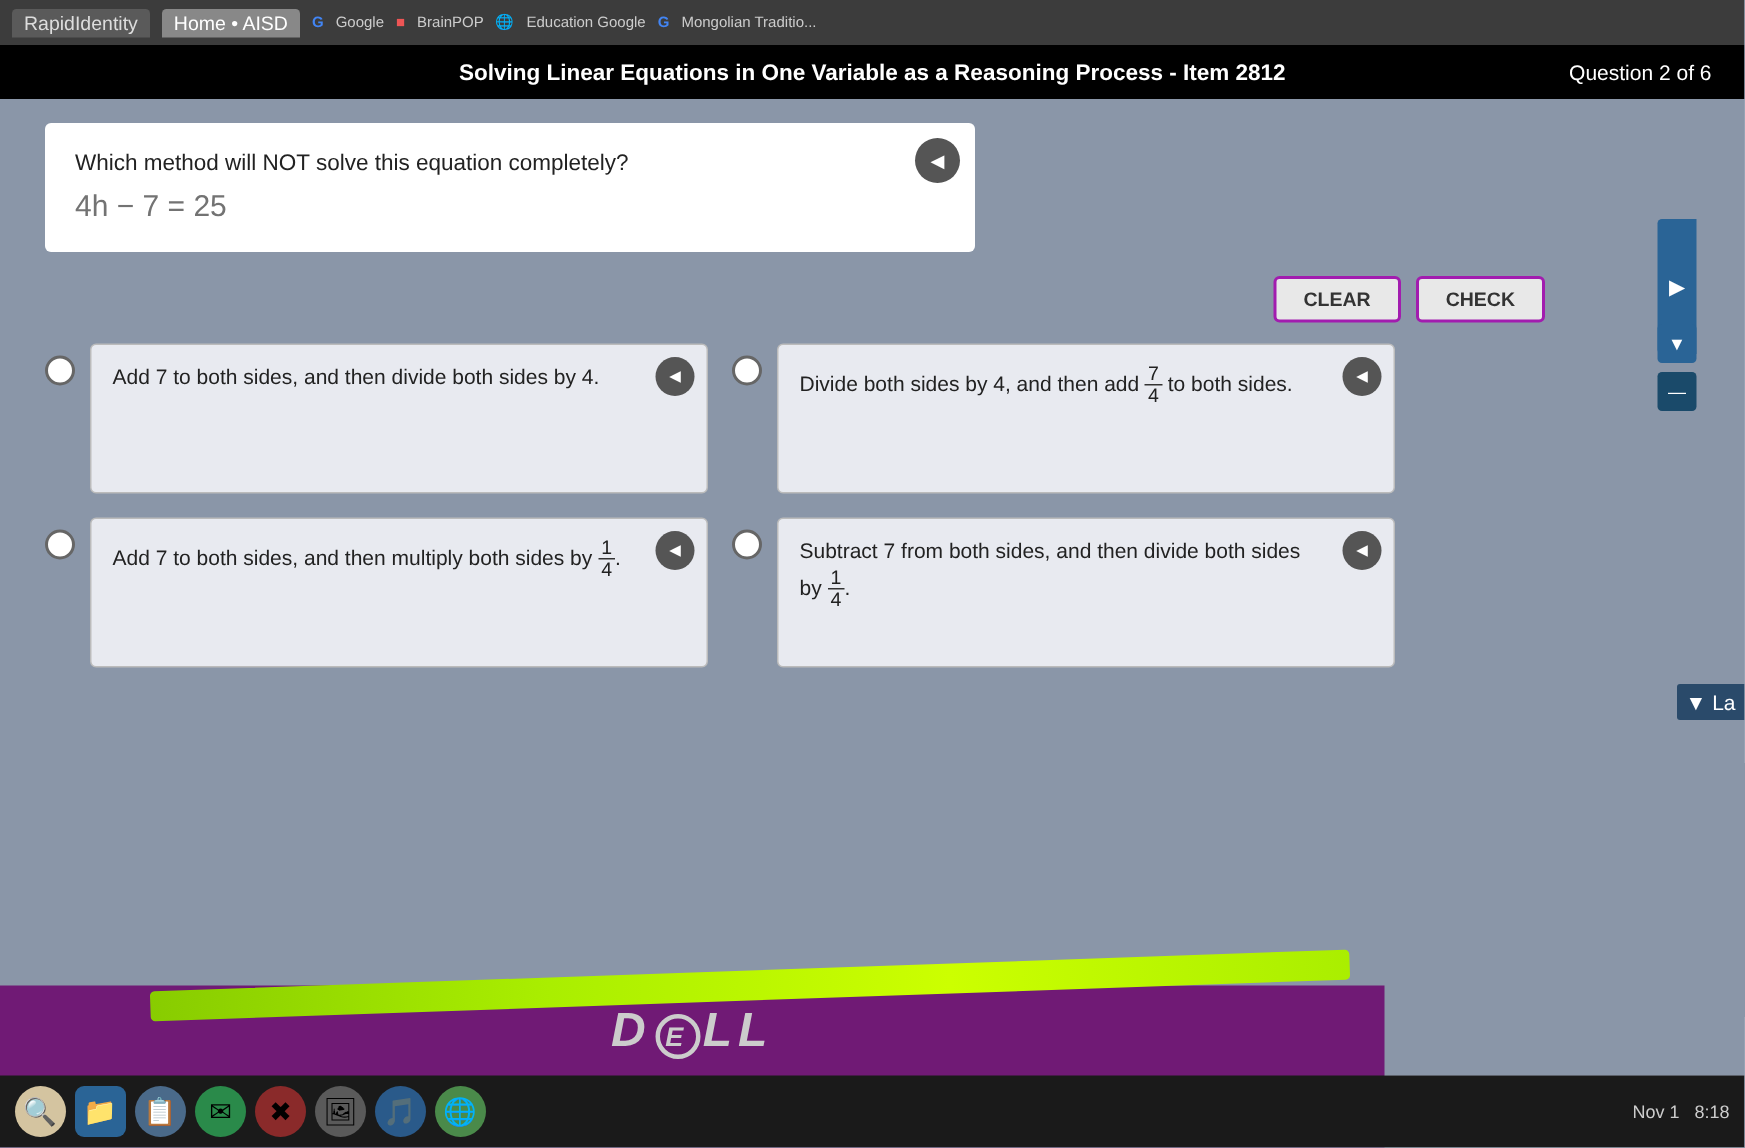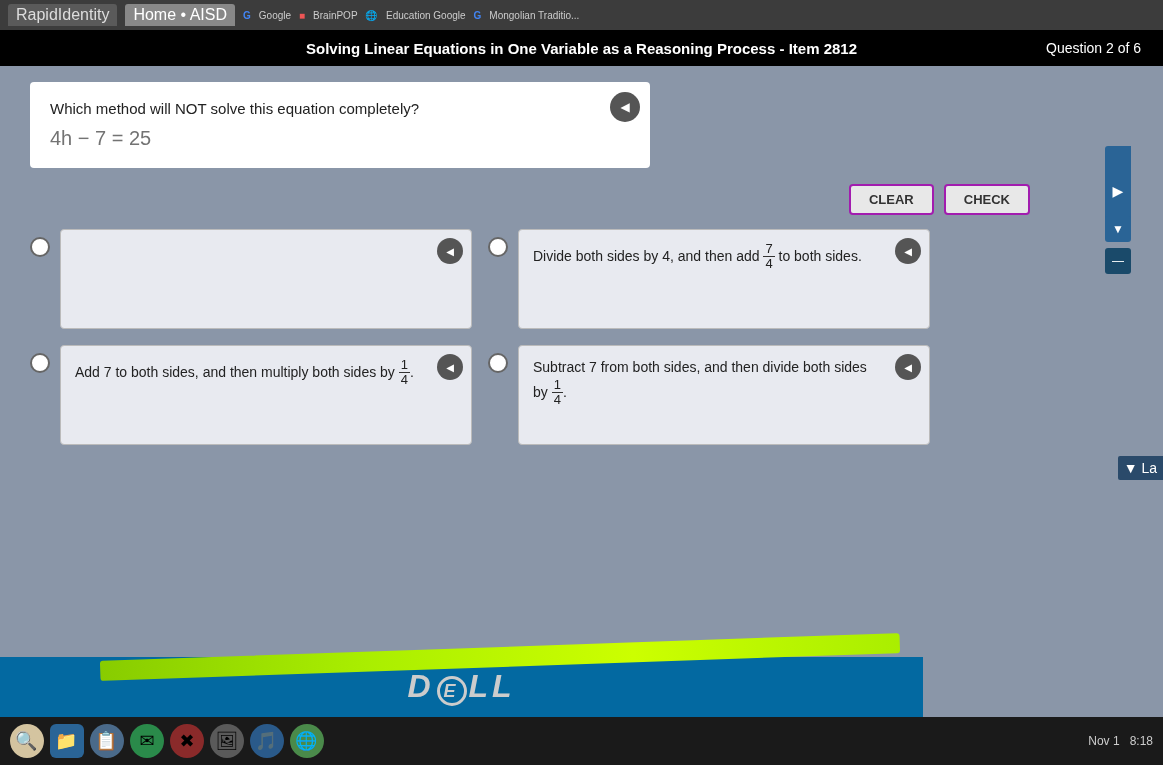--- a/index.html
+++ b/index.html
@@ -20,21 +20,21 @@
       align-items: center;
       padding: 0 8px;
       gap: 8px;
       font-size: 11px;
       color: #ccc;
     }
     .browser-tab {
       background: #5a5a5a;
       padding: 2px 8px;
       border-radius: 3px 3px 0 0;
-      font-size: 16px;
+      font-size: 13px;
       color: #ddd;
     }
     .browser-tab-active {
       background: #888;
       color: #fff;
     }
     .nav-item {
       font-size: 10px;
       color: #ccc;
     }
@@ -279,20 +279,21 @@
     <button class="btn-clear">CLEAR</button>
     <button class="btn-check">CHECK</button>
   </div>
 
   <div class="choices-grid">
 
     <div class="choice-item">
       <div class="radio-circle"></div>
       <div class="choice-card">
         <button class="choice-audio-btn" aria-label="Play choice A audio"></button>
+        <div class="choice-text">Add 7 to both sides, and then divide both sides by 4.</div>
       </div>
     </div>
 
     <div class="choice-item">
       <div class="radio-circle"></div>
       <div class="choice-card">
         <button class="choice-audio-btn" aria-label="Play choice B audio"></button>
         <div class="choice-text">
           Divide both sides by 4, and then add <span class="fraction">
               <span class="num">7</span>
@@ -338,21 +339,21 @@
 
   <div style="position:absolute;right:32px;top:150px;background:#2a6496;width:26px;height:26px;border-radius:3px;display:flex;align-items:center;justify-content:center;cursor:pointer;">
     <span style="color:white;font-size:12px;">▼</span>
   </div>
   <div style="position:absolute;right:32px;top:182px;background:#1a4a6a;width:26px;height:26px;border-radius:3px;display:flex;align-items:center;justify-content:center;cursor:pointer;">
     <span style="color:white;font-size:12px;">—</span>
   </div>
 
 </div>
 
-<div style="position:absolute;bottom:0;left:0;width:923px;background:#0369a1;height:108px;">
+<div style="position:absolute;bottom:0;left:0;width:923px;background:#701a75;height:108px;">
 
   <div style="display:flex;align-items:center;justify-content:center;height:60px;">
     <span style="font-size:32px;font-weight:900;color:#ccc;letter-spacing:4px;font-style:italic;">D<span style="display:inline-block;width:30px;height:30px;border-radius:50%;border:3px solid #ccc;text-align:center;line-height:24px;font-size:18px;margin:0 2px;">E</span>LL</span>
   </div>
 
   <div class="taskbar">
 
     <div class="taskbar-icon" style="background:#d4c4a0;">🔍</div>
 
     <div class="taskbar-icon taskbar-icon-blue">📁</div>

